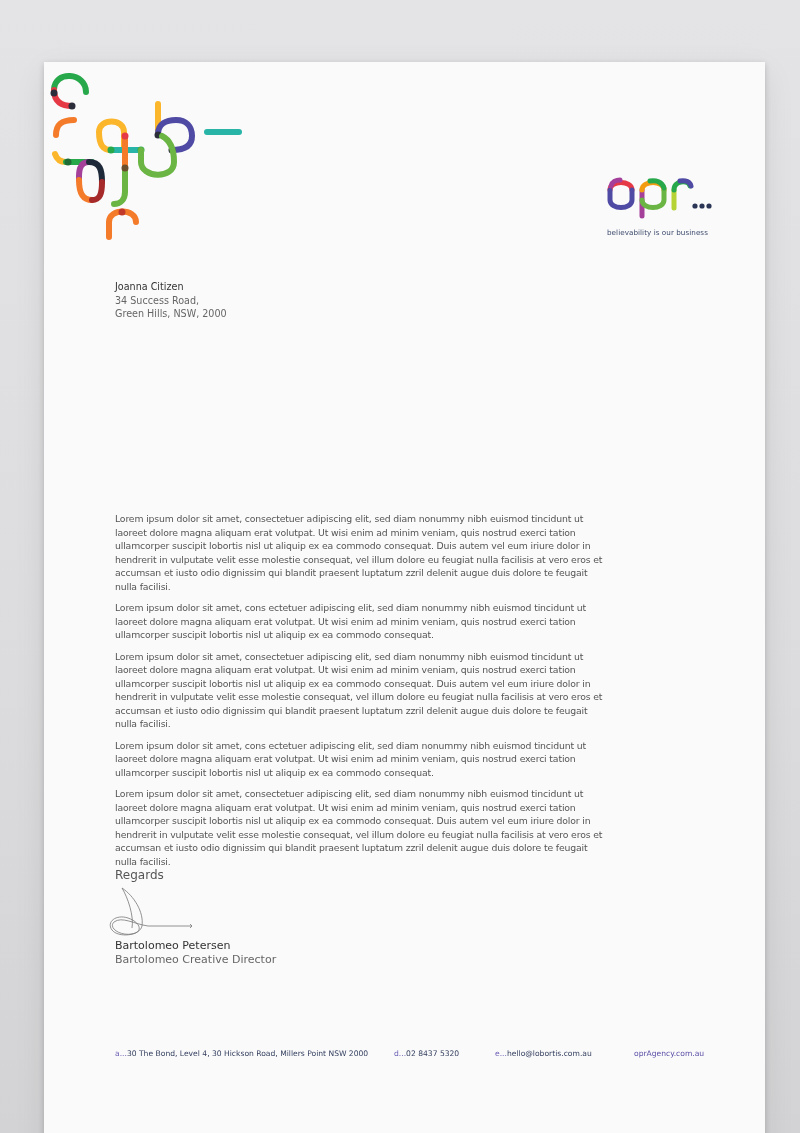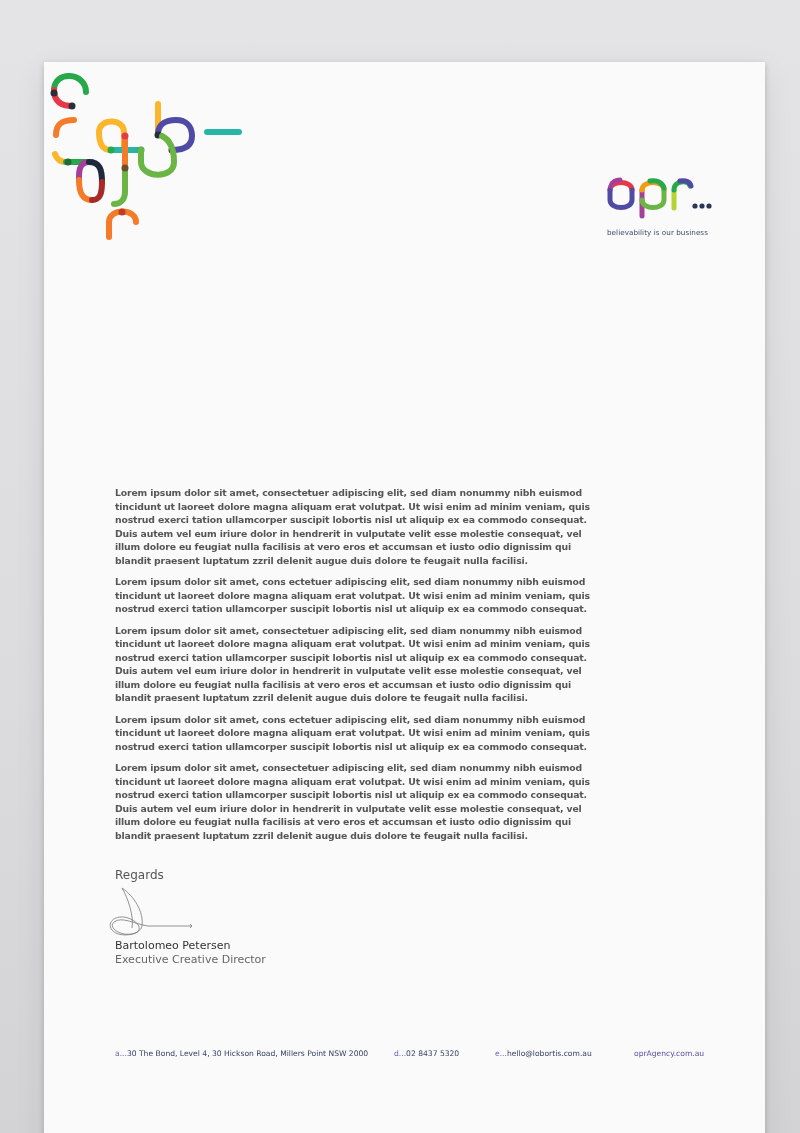--- a/index.html
+++ b/index.html
@@ -20,21 +20,21 @@
     position: absolute; left: 563px; top: 166px;
     font-size: 7.2px; color: #3b4a6b; letter-spacing: 0.05px; white-space: nowrap;
   }
   .recipient { position: absolute; left: 71px; top: 218px; font-size: 9.6px; line-height: 13.5px; color: #666; }
   .recipient .name { color: #333; }
   .headline {
     position: absolute; left: 70px; top: 324px;
     font-size: 48px; color: #fbb62c; letter-spacing: 0.5px; font-weight: normal;
     font-family: "DejaVu Sans", sans-serif; white-space: nowrap; line-height: 60px;
   }
-  .body-text { position: absolute; left: 71px; top: 424px; width: 490px; font-weight: bold; }
+  .body-text { position: absolute; left: 71px; top: 450px; width: 490px; }
   .body-text p {
     margin: 0 0 8px 0; font-size: 9.3px; line-height: 13.5px; color: #555;
     letter-spacing: -0.15px;
   }
   .regards { position: absolute; left: 71px; top: 790px; font-size: 12px; color: #555; margin-top: 16px; }
   .signature { position: absolute; left: 60px; top: 820px; width: 110px; height: 60px; }
   .signer { position: absolute; left: 71px; top: 877px; font-size: 11px; line-height: 13.5px; color: #666; }
   .signer .name { color: #333; }
   .footer {
     position: absolute; top: 987px; left: 71px; width: 600px; height: 14px;
@@ -103,40 +103,45 @@
     <path d="M44 9 C50 8, 56 10, 58 16" stroke="#27a84a"></path>
     <path d="M68 36 L68 18" stroke="#b5d334"></path>
     <path d="M68 18 C68 8, 82 8, 84 14" stroke="#27a84a"></path>
     <path d="M74 9 C80 8, 84 10, 85 14" stroke="#4f4aa3"></path>
     <circle cx="89" cy="34" r="2.6" fill="#2b3556" stroke="none"></circle>
     <circle cx="96" cy="34" r="2.6" fill="#2b3556" stroke="none"></circle>
     <circle cx="103" cy="34" r="2.6" fill="#2b3556" stroke="none"></circle>
   </svg>
   <div class="tagline">believability is our business</div>
 
+  <div class="recipient">
+    <div class="name">Joanna Citizen</div>
+    <div>34 Success Road,</div>
+    <div>Green Hills, NSW, 2000</div>
+  </div>
 
 
   <div class="body-text">
     <p>Lorem ipsum dolor sit amet, consectetuer adipiscing elit, sed diam nonummy nibh euismod tincidunt ut laoreet dolore magna aliquam erat volutpat. Ut wisi enim ad minim veniam, quis nostrud exerci tation ullamcorper suscipit lobortis nisl ut aliquip ex ea commodo consequat. Duis autem vel eum iriure dolor in hendrerit in vulputate velit esse molestie consequat, vel illum dolore eu feugiat nulla facilisis at vero eros et accumsan et iusto odio dignissim qui blandit praesent luptatum zzril delenit augue duis dolore te feugait nulla facilisi.</p>
     <p>Lorem ipsum dolor sit amet, cons ectetuer adipiscing elit, sed diam nonummy nibh euismod tincidunt ut laoreet dolore magna aliquam erat volutpat. Ut wisi enim ad minim veniam, quis nostrud exerci tation ullamcorper suscipit lobortis nisl ut aliquip ex ea commodo consequat.</p>
     <p>Lorem ipsum dolor sit amet, consectetuer adipiscing elit, sed diam nonummy nibh euismod tincidunt ut laoreet dolore magna aliquam erat volutpat. Ut wisi enim ad minim veniam, quis nostrud exerci tation ullamcorper suscipit lobortis nisl ut aliquip ex ea commodo consequat. Duis autem vel eum iriure dolor in hendrerit in vulputate velit esse molestie consequat, vel illum dolore eu feugiat nulla facilisis at vero eros et accumsan et iusto odio dignissim qui blandit praesent luptatum zzril delenit augue duis dolore te feugait nulla facilisi.</p>
     <p>Lorem ipsum dolor sit amet, cons ectetuer adipiscing elit, sed diam nonummy nibh euismod tincidunt ut laoreet dolore magna aliquam erat volutpat. Ut wisi enim ad minim veniam, quis nostrud exerci tation ullamcorper suscipit lobortis nisl ut aliquip ex ea commodo consequat.</p>
     <p>Lorem ipsum dolor sit amet, consectetuer adipiscing elit, sed diam nonummy nibh euismod tincidunt ut laoreet dolore magna aliquam erat volutpat. Ut wisi enim ad minim veniam, quis nostrud exerci tation ullamcorper suscipit lobortis nisl ut aliquip ex ea commodo consequat. Duis autem vel eum iriure dolor in hendrerit in vulputate velit esse molestie consequat, vel illum dolore eu feugiat nulla facilisis at vero eros et accumsan et iusto odio dignissim qui blandit praesent luptatum zzril delenit augue duis dolore te feugait nulla facilisi.</p>
   </div>
 
   <div class="regards">Regards</div>
 
   <svg class="signature" viewBox="0 0 110 60" fill="none" stroke="#777" stroke-width="0.8">
     <path d="M18 6 C30 14, 40 30, 38 44 C36 54, 14 56, 8 48 C2 40, 12 32, 24 36 C36 40, 40 50, 28 52 C16 54, 4 46, 10 40 C18 34, 30 42, 44 44 L88 44 L86 42 M88 44 L86 46"></path>
     <path d="M18 6 C24 16, 30 34, 28 46"></path>
   </svg>
 
   <div class="signer">
     <div class="name">Bartolomeo Petersen</div>
-    <div>Executive Creative Director</div>
+    <div>Bartolomeo Creative Director</div>
   </div>
 
   <div class="footer">
     <span class="item" style="left:0">
       <span class="pref">a...</span><span>30 The Bond, Level 4, 30 Hickson Road, Millers Point NSW 2000</span>
     </span>
     <span class="item" style="left:279px">
       <span class="pref">d...</span><span>02 8437 5320</span>
     </span>
     <span class="item" style="left:380px">

